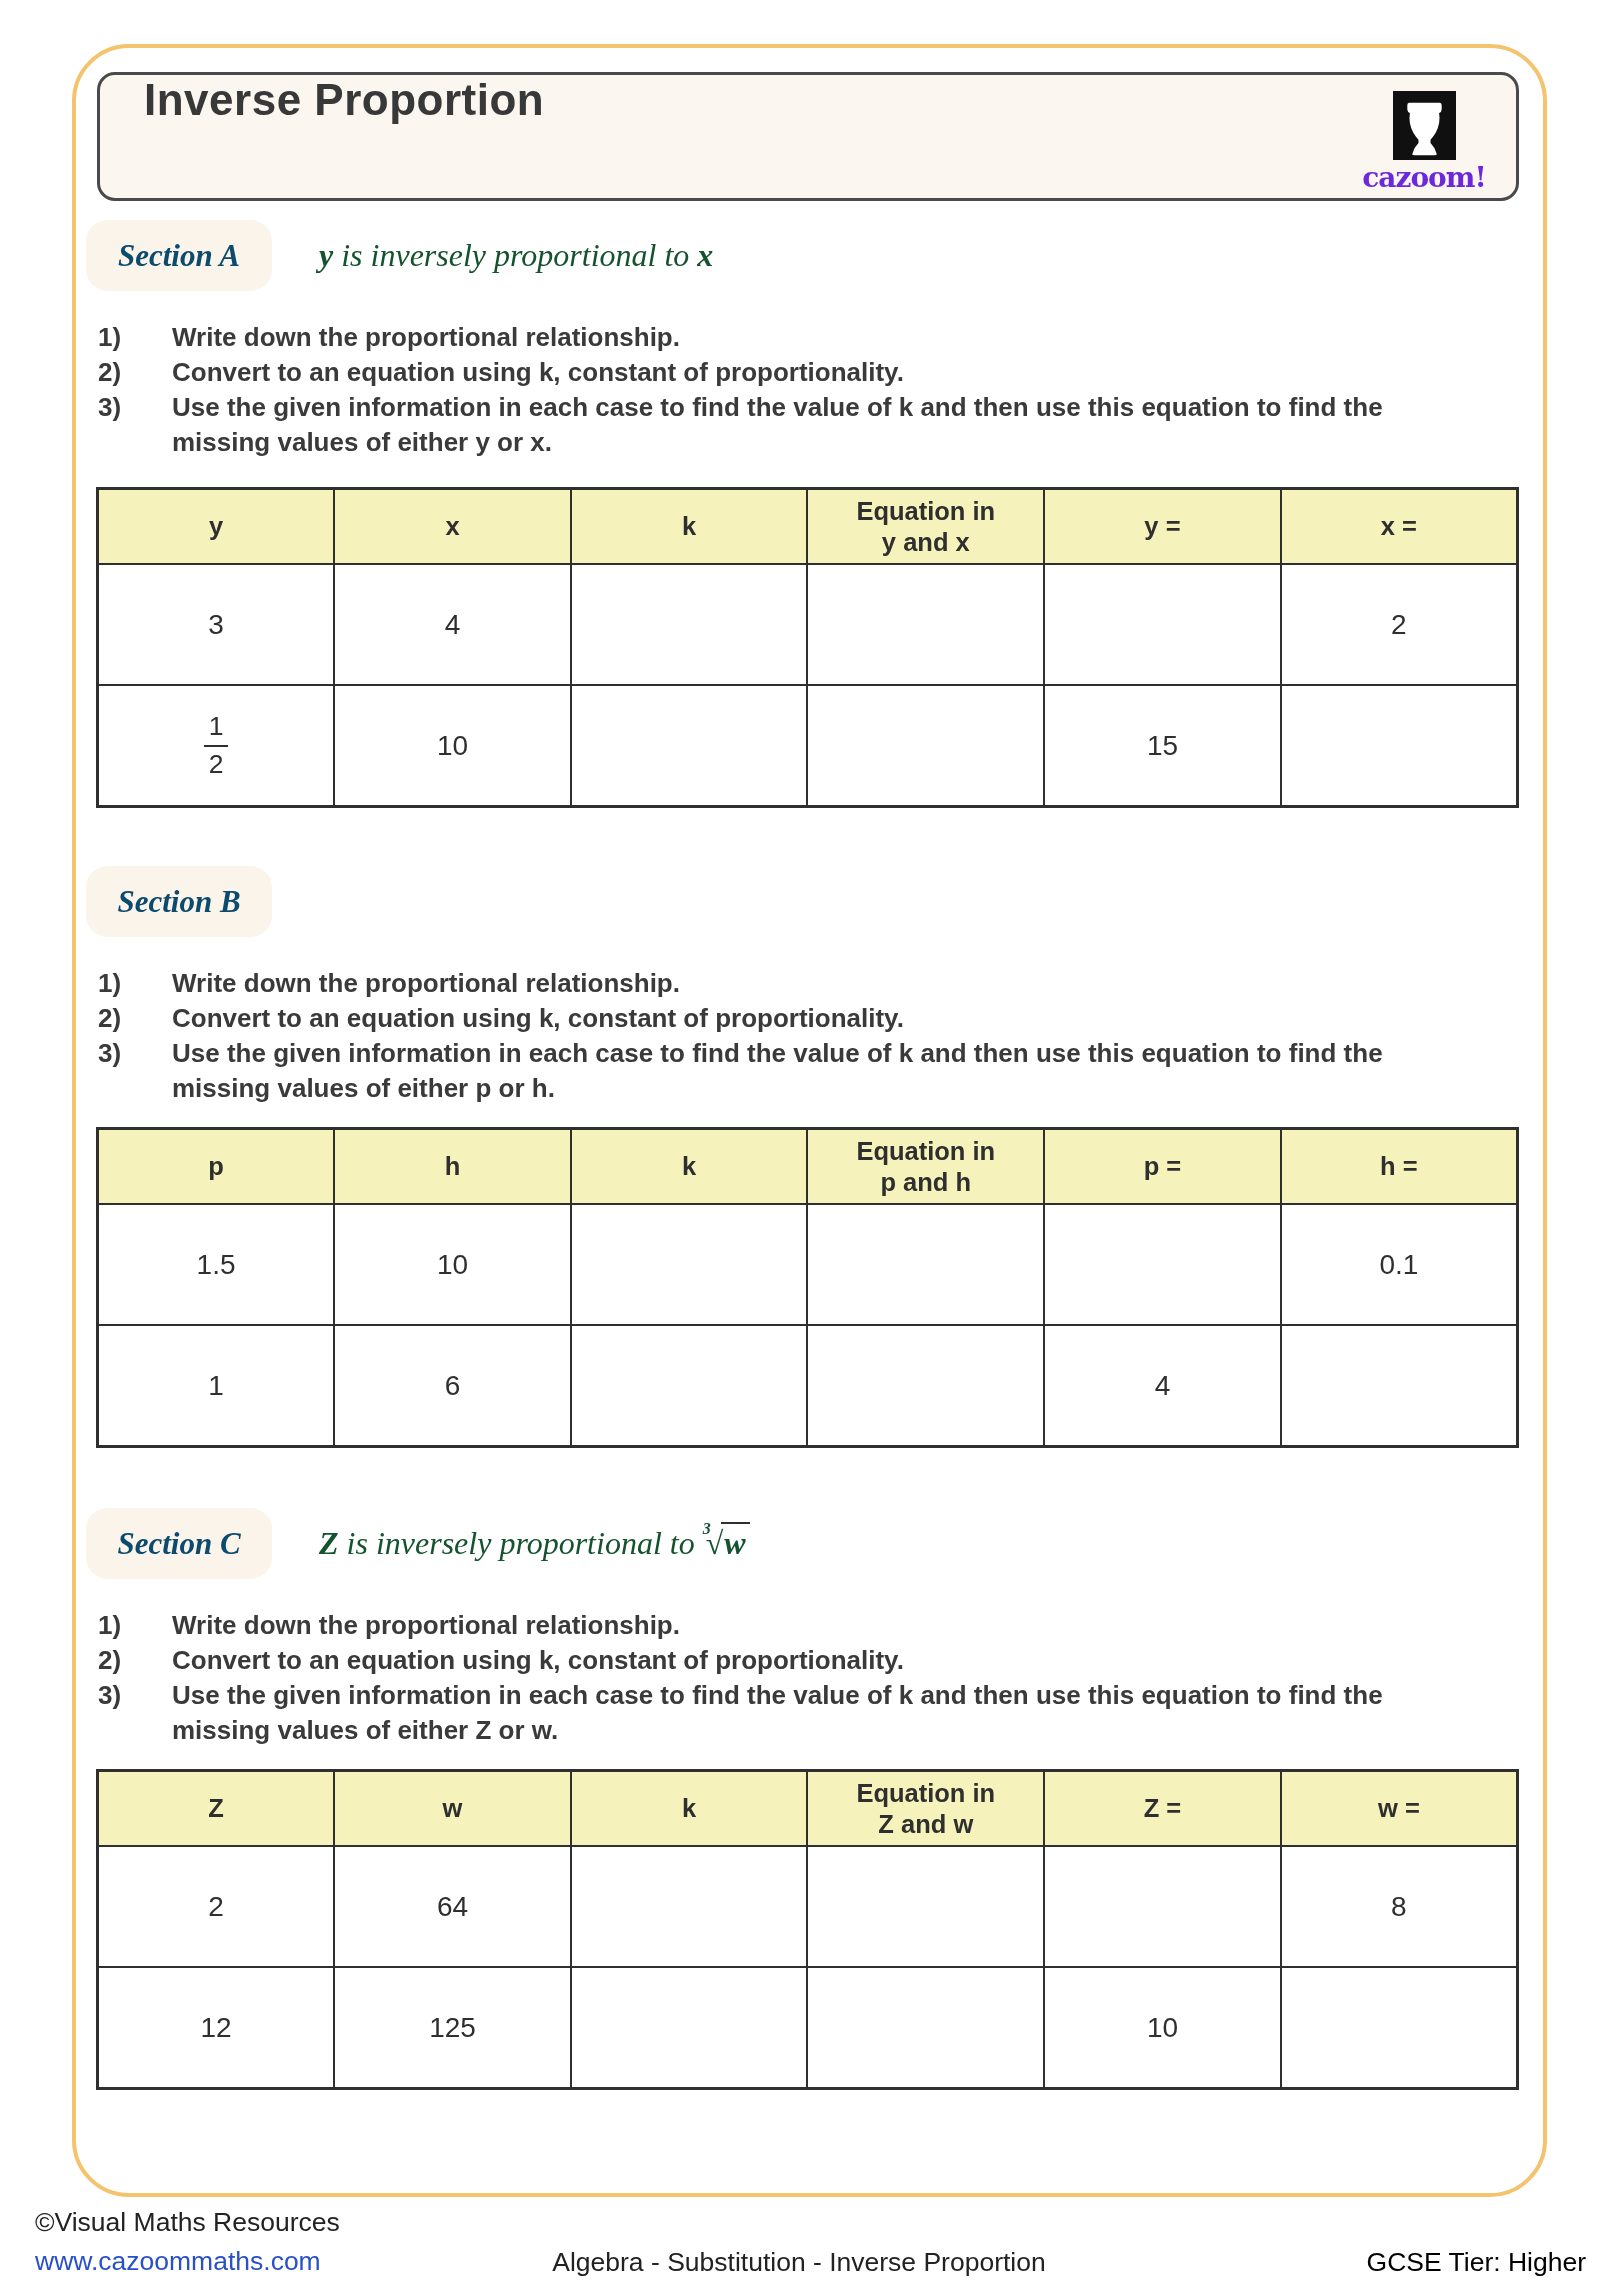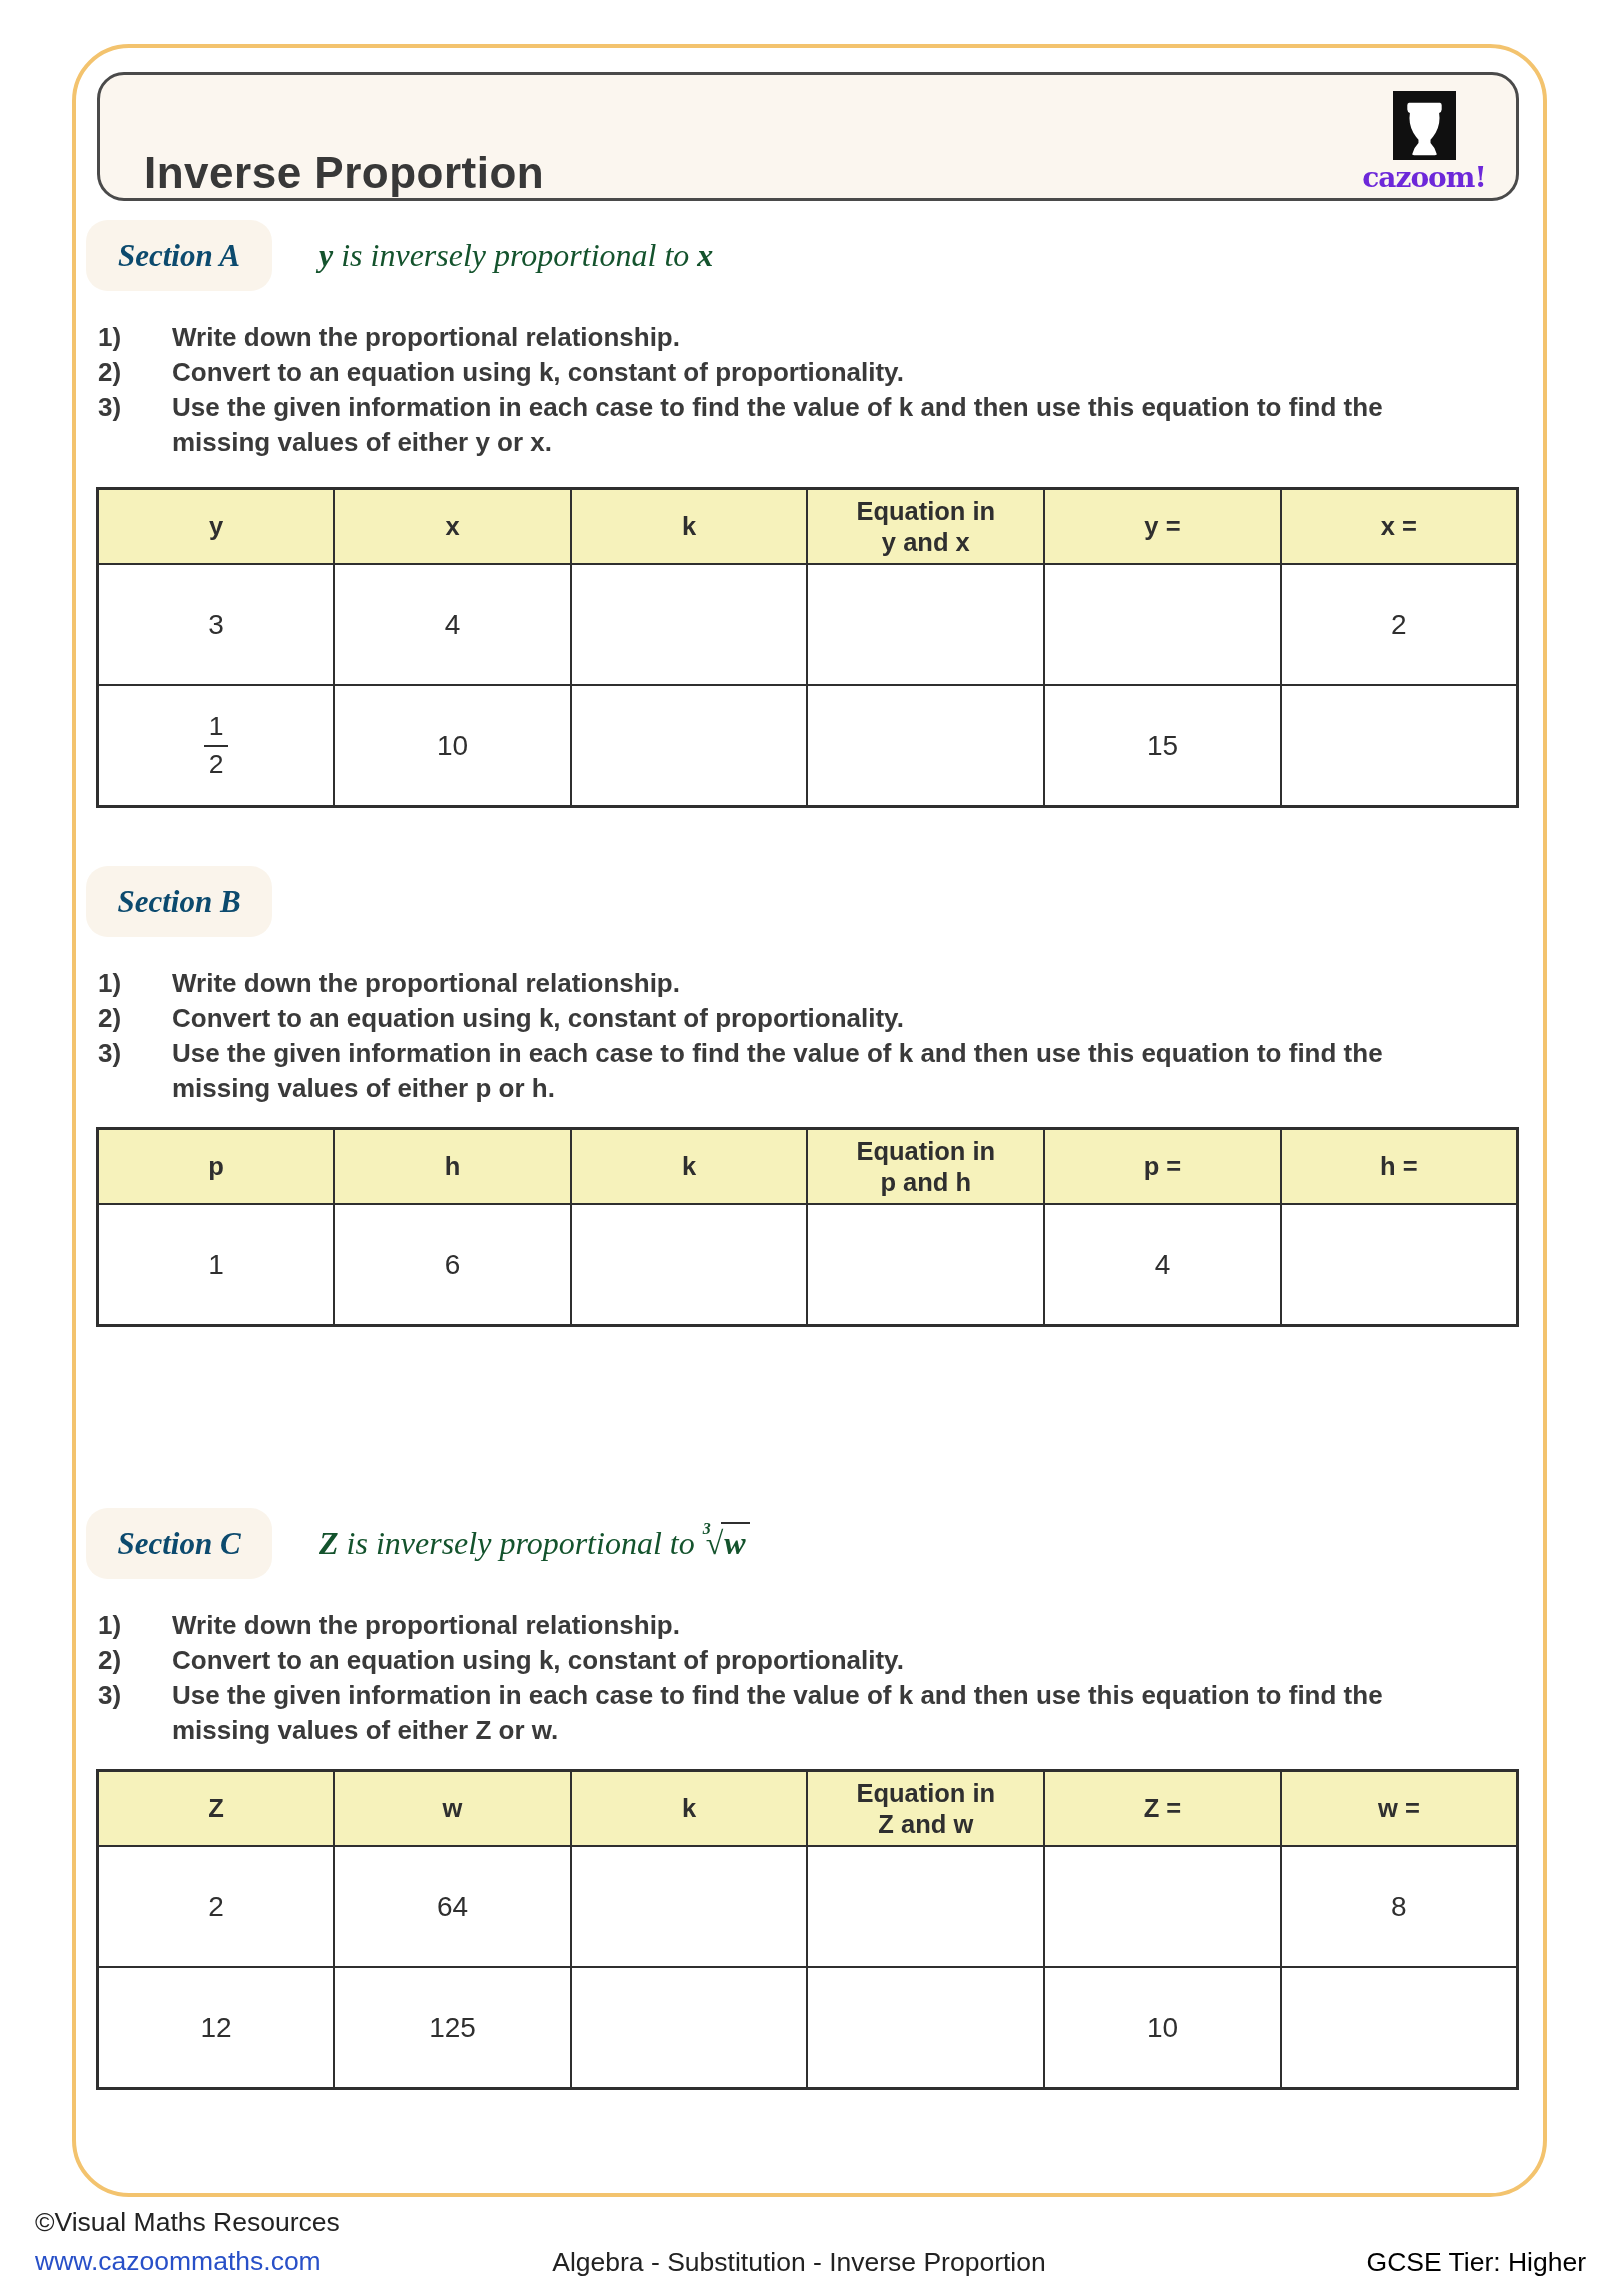--- a/index.html
+++ b/index.html
@@ -8,22 +8,22 @@
     font-family:"Liberation Sans",sans-serif;color:#333333;overflow:hidden;
   }
   
   .frame{
     position:absolute;left:72px;top:44px;width:1467px;height:2145px;
     border:4.9px solid #F3C36E;border-radius:57px;
   }
   
   .titlebox{
     position:absolute;left:97px;top:72px;width:1416px;height:123px;
-    border:3.9px solid #4A4A4A;border-radius:27px;background:#FBF6EF;
-    display:flex;align-items:flex-end;
+    border:3.9px solid #4A4A4A;border-radius:18px;background:#FBF6EF;
+    display:flex;align-items:flex-start;
   }
   .title{
     font-size:44px;font-weight:bold;color:#383838;padding-left:44px;letter-spacing:0.5px;
   }
   .logo{
     position:absolute;right:25.5px;top:15.7px;width:133px;
     display:flex;flex-direction:column;align-items:center;
   }
   .logo-square{width:63px;height:69px;background:#101010;display:flex;align-items:flex-end;justify-content:center;}
   .brand{font-family:"DejaVu Serif",serif;font-weight:bold;font-size:28px;color:#6d28d9;margin-top:1px;letter-spacing:-1px;}
@@ -175,20 +175,28 @@
       <tr>
     <th>p</th>
     <th>h</th>
     <th>k</th>
     <th>Equation in
 p and h</th>
     <th>p =</th>
     <th>h =</th>
   </tr>
   <tr>
+    <td>1.5</td>
+    <td>10</td>
+    <td></td>
+    <td></td>
+    <td></td>
+    <td>0.1</td>
+  </tr>
+  <tr>
     <td>1</td>
     <td>6</td>
     <td></td>
     <td></td>
     <td>4</td>
     <td></td>
   </tr>
 </tbody>
   </table>
 

